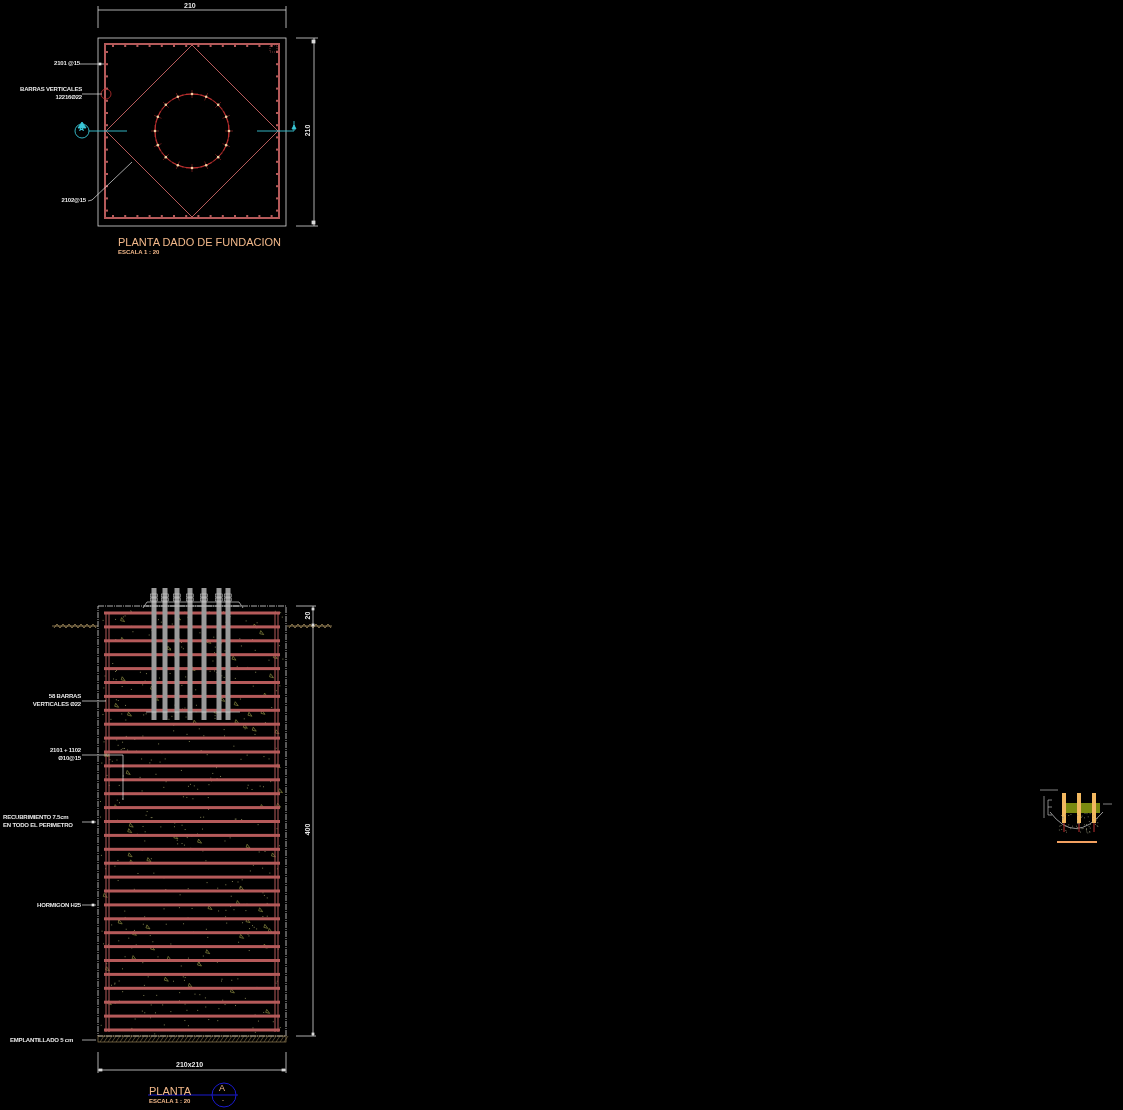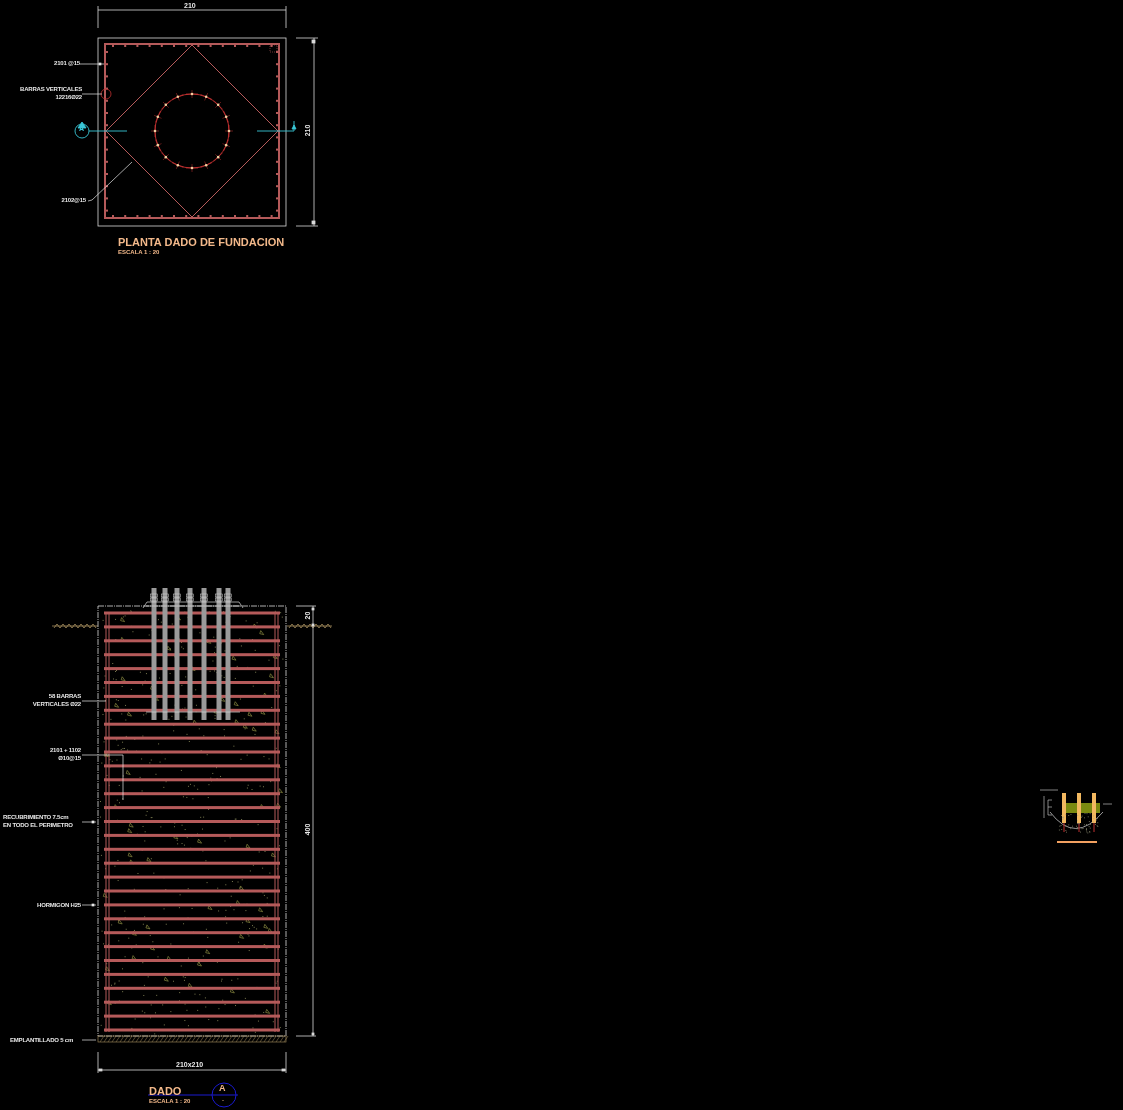--- a/index.html
+++ b/index.html
@@ -1,20 +1,20 @@
 <!DOCTYPE html>
 <html><head>
   <meta charset="utf-8">
   <style>
     html, body { margin: 0; padding: 0; background: #000; }
     body { width: 1123px; height: 1110px; position: relative; overflow: hidden; font-family: "DejaVu Sans Mono", monospace; }
     #canvas { position: absolute; left: 0; top: 0; }
     .lbl { position: absolute; color: #e8e8e8; font-family: "Liberation Sans", sans-serif; font-weight: bold; font-size: 6px; line-height: 7px; white-space: nowrap; letter-spacing: -0.2px; }
     .lbl.r { text-align: right; }
-    .title { position: absolute; color: #f2b88a; font-family: "Liberation Sans", sans-serif; font-size: 11px; font-weight: bold; white-space: nowrap; }
+    .title { position: absolute; color: #f2b88a; font-family: "Liberation Sans", sans-serif; font-size: 11px; font-weight: normal; white-space: nowrap; }
     .scale { position: absolute; color: #f2b88a; font-family: "Liberation Sans", sans-serif; font-size: 6px; font-weight: bold; white-space: nowrap; }
     .dim { position: absolute; color: #e8e8e8; font-family: "Liberation Sans", sans-serif; font-size: 7px; font-weight: bold; white-space: nowrap; }
     .dim.v { transform: rotate(-90deg); transform-origin: center center; }
   </style>
 </head>
 <body>
 
 <svg id="canvas" width="1123" height="1110" viewBox="0 0 1123 1110" xmlns="http://www.w3.org/2000/svg">
 
   <g>
@@ -941,16 +941,16 @@
 
 <div class="lbl r" style="left:2px; top:693px; width:79px;">58 BARRAS</div>
 <div class="lbl r" style="left:2px; top:701px; width:79px;">VERTICALES Ø22</div>
 <div class="lbl r" style="left:2px; top:747px; width:79px;">2101 + 1102</div>
 <div class="lbl r" style="left:2px; top:755px; width:79px;">Ø10@15</div>
 <div class="lbl" style="left:3px; top:814px;">RECUBRIMIENTO 7.5cm</div>
 <div class="lbl" style="left:3px; top:822px;">EN TODO EL PERIMETRO</div>
 <div class="lbl r" style="left:2px; top:902px; width:79px;">HORMIGON H25</div>
 <div class="lbl" style="left:10px; top:1037px;">EMPLANTILLADO 5 cm</div>
 
-<div class="title" style="left:149px; top:1085px;">DADO</div>
+<div class="title" style="left:149px; top:1085px;">PLANTA</div>
 <div class="scale" style="left:149px; top:1098px;">ESCALA 1 : 20</div>
 <div class="title" style="left:219px; top:1083px; font-size:9px;">A</div>
 <div class="scale" style="left:222px; top:1097px;">-</div>
 
 </body></html>

